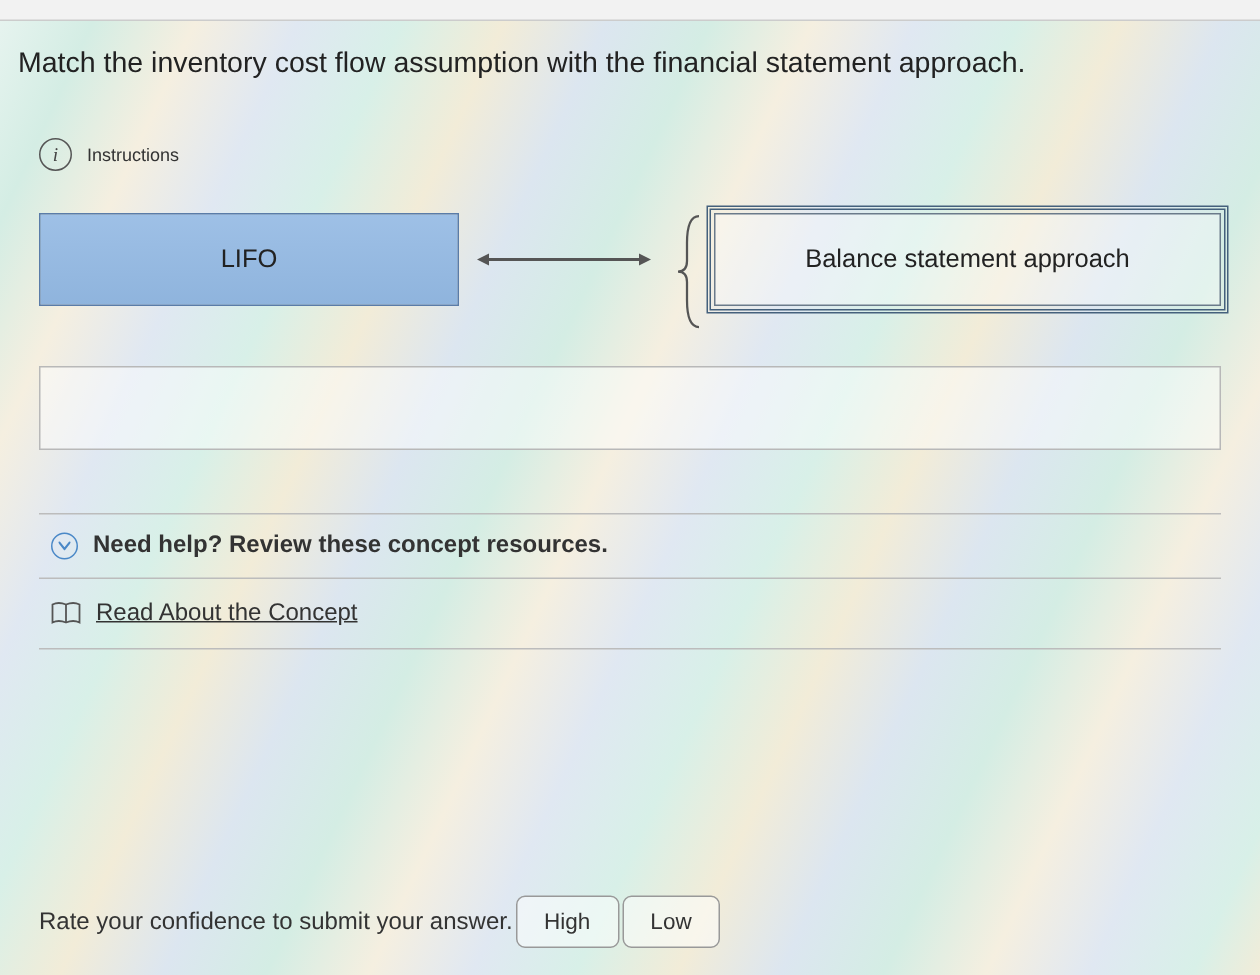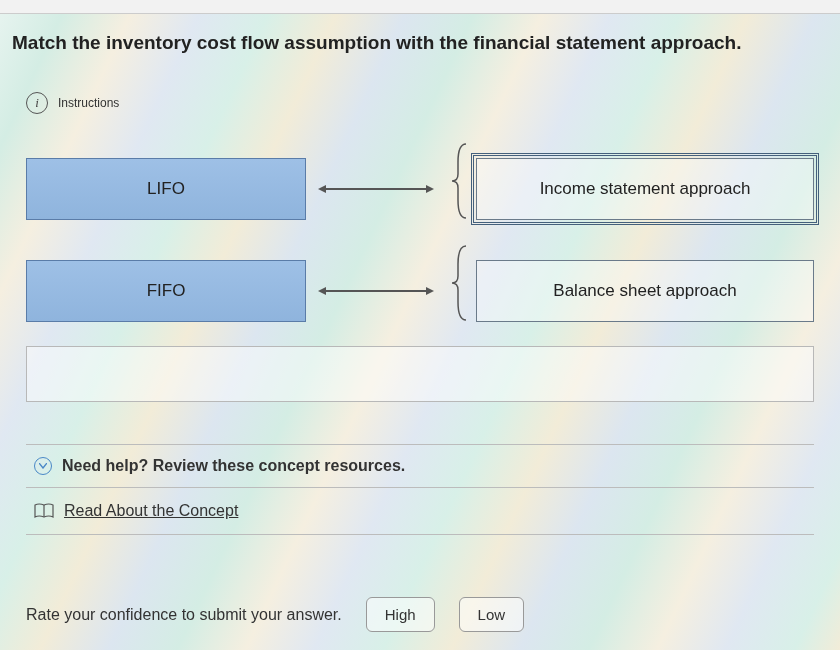--- a/index.html
+++ b/index.html
@@ -14,40 +14,39 @@
     padding: 0;
     position: relative;
   }
   .topstrip { height: 14px; background: #f2f2f2; border-bottom: 1px solid #ccc; }
   .content { padding: 18px 8px 0 8px; }
   .prompt {
     font-size: 19px;
     color: #222;
     margin-bottom: 38px;
     padding-left: 4px;
-    font-weight: bold;
   }
   .instructions-row {
     display: flex;
     align-items: center;
     gap: 10px;
     margin-bottom: 28px;
     padding-left: 18px;
   }
   .info-icon {
     width: 22px; height: 22px; border: 1.5px solid #555; border-radius: 50%;
     display: flex; align-items: center; justify-content: center;
     font-family: Georgia, serif; font-style: italic; font-size: 13px; color: #444;
   }
   .instructions-row span.lbl { font-size: 12px; color: #333; }
 
   .match-area { padding: 0 18px; }
   .match-row {
     display: flex;
-    align-items: flex-end;
+    align-items: flex-start;
     margin-bottom: 24px;
     gap: 0;
   }
   .source-box {
     width: 280px; height: 62px;
     background: linear-gradient(180deg, #9ec0e6 0%, #8fb4dd 100%);
     border: 1px solid #5a7ca8;
     display: flex; align-items: center; justify-content: center;
     font-size: 17px; color: #222;
     cursor: move;
@@ -112,21 +111,21 @@
     font-size: 16px; color: #333;
     cursor: pointer;
     text-decoration: underline;
   }
   .book-icon svg { display: block; }
 
   .confidence-row {
     position: absolute;
     bottom: 18px;
     left: 26px; right: 26px;
-    display: flex; align-items: center; gap: 24px;
+    display: flex; align-items: center; gap: 2px;
     font-size: 16px; color: #333;
   }
   .confidence-row .spacer { flex: 0 0 auto; }
   .conf-btn {
     border: 1px solid #999; background: rgba(255,255,255,0.5);
     border-radius: 6px; padding: 8px 18px; font-size: 15px; color: #333;
     cursor: pointer;
     text-align: center;
   }
 </style>
@@ -149,35 +148,23 @@
     <div class="match-row">
       <div class="source-box">LIFO</div>
       <div class="arrow">
           <div class="arrow-line"></div>
         </div>
       <div class="bracket">
         <svg width="18" height="78" viewBox="0 0 18 78">
           <path d="M14 2 Q6 2 6 20 L6 32 Q6 39 0 39 Q6 39 6 46 L6 58 Q6 76 14 76" stroke="#555" stroke-width="1.5" fill="none"></path>
         </svg>
       </div>
-      <div class="target-box selected">Income statement approach</div>
+      <div class="target-box selected">Balance statement approach</div>
     </div>
 
-    <div class="match-row">
-      <div class="source-box">FIFO</div>
-      <div class="arrow">
-          <div class="arrow-line"></div>
-        </div>
-      <div class="bracket">
-        <svg width="18" height="78" viewBox="0 0 18 78">
-          <path d="M14 2 Q6 2 6 20 L6 32 Q6 39 0 39 Q6 39 6 46 L6 58 Q6 76 14 76" stroke="#555" stroke-width="1.5" fill="none"></path>
-        </svg>
-      </div>
-      <div class="target-box">Balance sheet approach</div>
-    </div>
 
   </div>
 
   <div class="answer-slot"></div>
 
   <div class="help-section">
     <div class="help-header">
       <span class="chev-icon">
         <svg width="8" height="6" viewBox="0 0 8 6">
             <path d="M0 0 L4 5 L8 0" stroke="#4a88c7" stroke-width="1.4" fill="none"></path>

